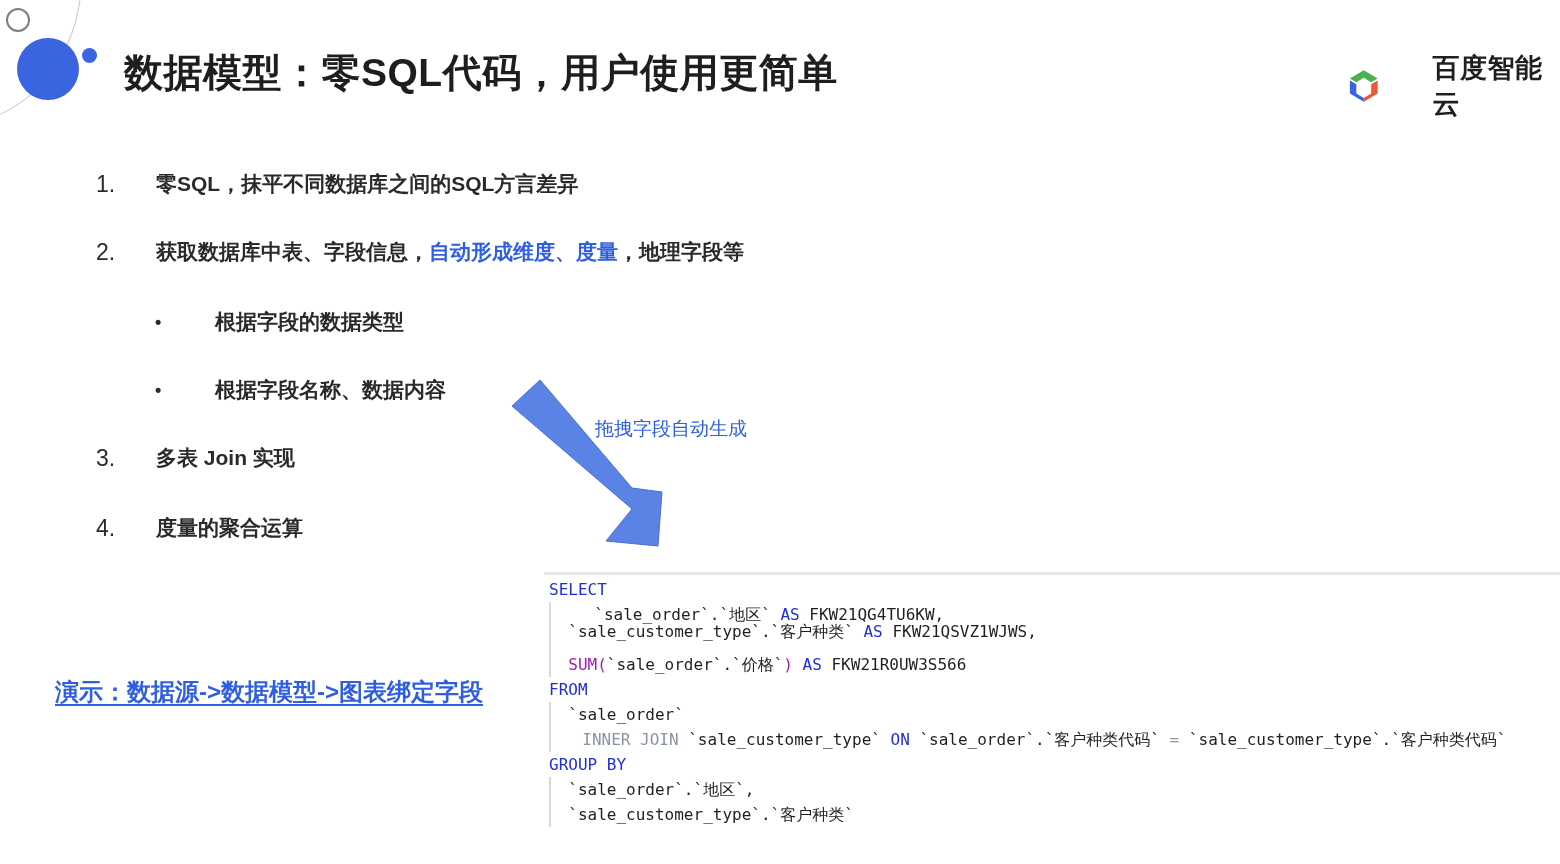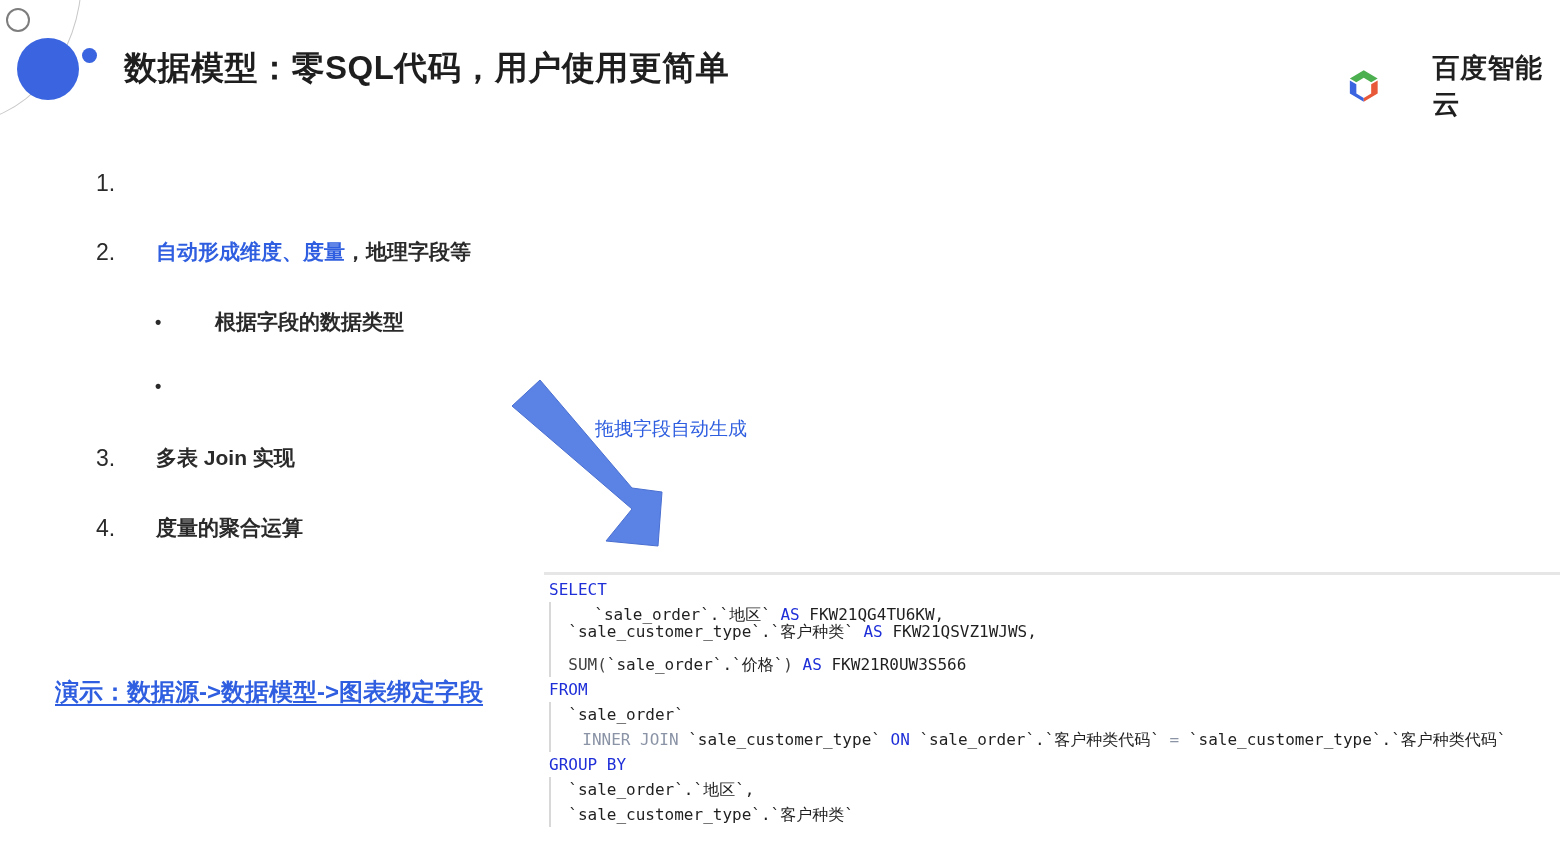--- a/index.html
+++ b/index.html
@@ -5,40 +5,40 @@
   * { margin: 0; padding: 0; box-sizing: border-box; }
   html, body { width: 1560px; height: 864px; background: #ffffff; overflow: hidden; }
   body { position: relative; font-family: "Liberation Sans", "DejaVu Sans", sans-serif; color: #222; }
 
   .deco { position: absolute; }
   .deco-arc { left: -170px; top: -170px; width: 252px; height: 294px; border: 1px solid #c8c8c8; border-radius: 50%; }
   .deco-ring { left: 6px; top: 8px; width: 24px; height: 24px; border: 2px solid #7d7d7d; border-radius: 50%; background: #fff; }
   .deco-big { left: 17px; top: 38px; width: 62px; height: 62px; border-radius: 50%; background: #3a64e0; }
   .deco-small { left: 82px; top: 48px; width: 15px; height: 15px; border-radius: 50%; background: #3a64e0; }
 
-  .title { position: absolute; left: 124px; top: 46px; font-size: 33px; font-weight: bold; color: #1e1e1e; letter-spacing: 0.5px; white-space: nowrap; }
+  .title { position: absolute; left: 124px; top: 46px; font-size: 39px; font-weight: bold; color: #1e1e1e; letter-spacing: 0.5px; white-space: nowrap; }
 
   .logo { position: absolute; left: 1348px; top: 50px; display: flex; align-items: center; gap: 47px; }
   .logo-text { margin-left: 6px; font-size: 27px; font-weight: bold; color: #1f1f1f; letter-spacing: 0.5px; }
 
   .list-item { position: absolute; display: flex; align-items: center; font-size: 21px; font-weight: bold; color: #2a2a2a; white-space: nowrap; }
   .num { display: inline-block; width: 60px; font-weight: normal; font-size: 23px; color: #2a2a2a; }
   .bullet { display: inline-block; width: 60px; font-size: 18px; }
   .hl { color: #2f5fe0; }
 
   .arrow { position: absolute; left: 510px; top: 378px; }
   .arrow-label { position: absolute; left: 595px; top: 416px; font-size: 19px; color: #2f5fe0; white-space: nowrap; }
 
   .demo-link { position: absolute; left: 55px; top: 676px; font-size: 24px; font-weight: bold; color: #2f5fe0; text-decoration: underline; text-decoration-thickness: 2px; text-underline-offset: 4px; white-space: nowrap; }
 
   .code-panel { position: absolute; left: 544px; top: 572px; width: 1016px; height: 258px; background: #fff; border-top: 3px solid #e6e6e6; }
   .code-line { position: absolute; left: 5px; font-family: "DejaVu Sans Mono", "Liberation Mono", monospace; font-size: 16px; color: #1f1f1f; white-space: pre; height: 25px; line-height: 25px; }
   .indent-guide { position: absolute; left: 5px; width: 2px; background: #d8d8d8; }
   .kw { color: #1f2fd8; }
-  .fn { color: #404040; }
+  .fn { color: #a21caf; }
   .muted { color: #8a94a6; }
 </style>
 </head>
 <body>
 
 <div class="deco deco-arc"></div>
 <div class="deco deco-ring"></div>
 <div class="deco deco-big"></div>
 <div class="deco deco-small"></div>
 
@@ -48,32 +48,35 @@
   <svg width="34" height="36" viewBox="0 0 34 36">
     <polygon points="17,1 32,10 25,14 17,9 9,14 2,10" fill="#4caf50"></polygon>
     <polygon points="2,12 9,16 9,26 17,31 17,35 2,26" fill="#3a64e0"></polygon>
     <polygon points="32,12 25,16 25,26 17,31 17,35 32,26" fill="#e8593a"></polygon>
   </svg>
   <span class="logo-text">百度智能云</span>
 </div>
 
 <div class="list-item" style="left:96px; top:170px;">
   <span class="num">1.</span>
+  <span>零SQL，抹平不同数据库之间的SQL方言差异</span>
 </div>
 <div class="list-item" style="left:96px; top:238px;">
   <span class="num">2.</span>
+  <span>获取数据库中表、字段信息，</span>
     <span class="hl">自动形成维度、度量</span>
     <span>，地理字段等</span>
 </div>
 <div class="list-item" style="left:155px; top:308px;">
   <span class="bullet">•</span>
   <span>根据字段的数据类型</span>
 </div>
 <div class="list-item" style="left:155px; top:376px;">
   <span class="bullet">•</span>
+  <span>根据字段名称、数据内容</span>
 </div>
 <div class="list-item" style="left:96px; top:444px;">
   <span class="num">3.</span>
   <span>多表 Join 实现</span>
 </div>
 <div class="list-item" style="left:96px; top:514px;">
   <span class="num">4.</span>
   <span>度量的聚合运算</span>
 </div>
 

